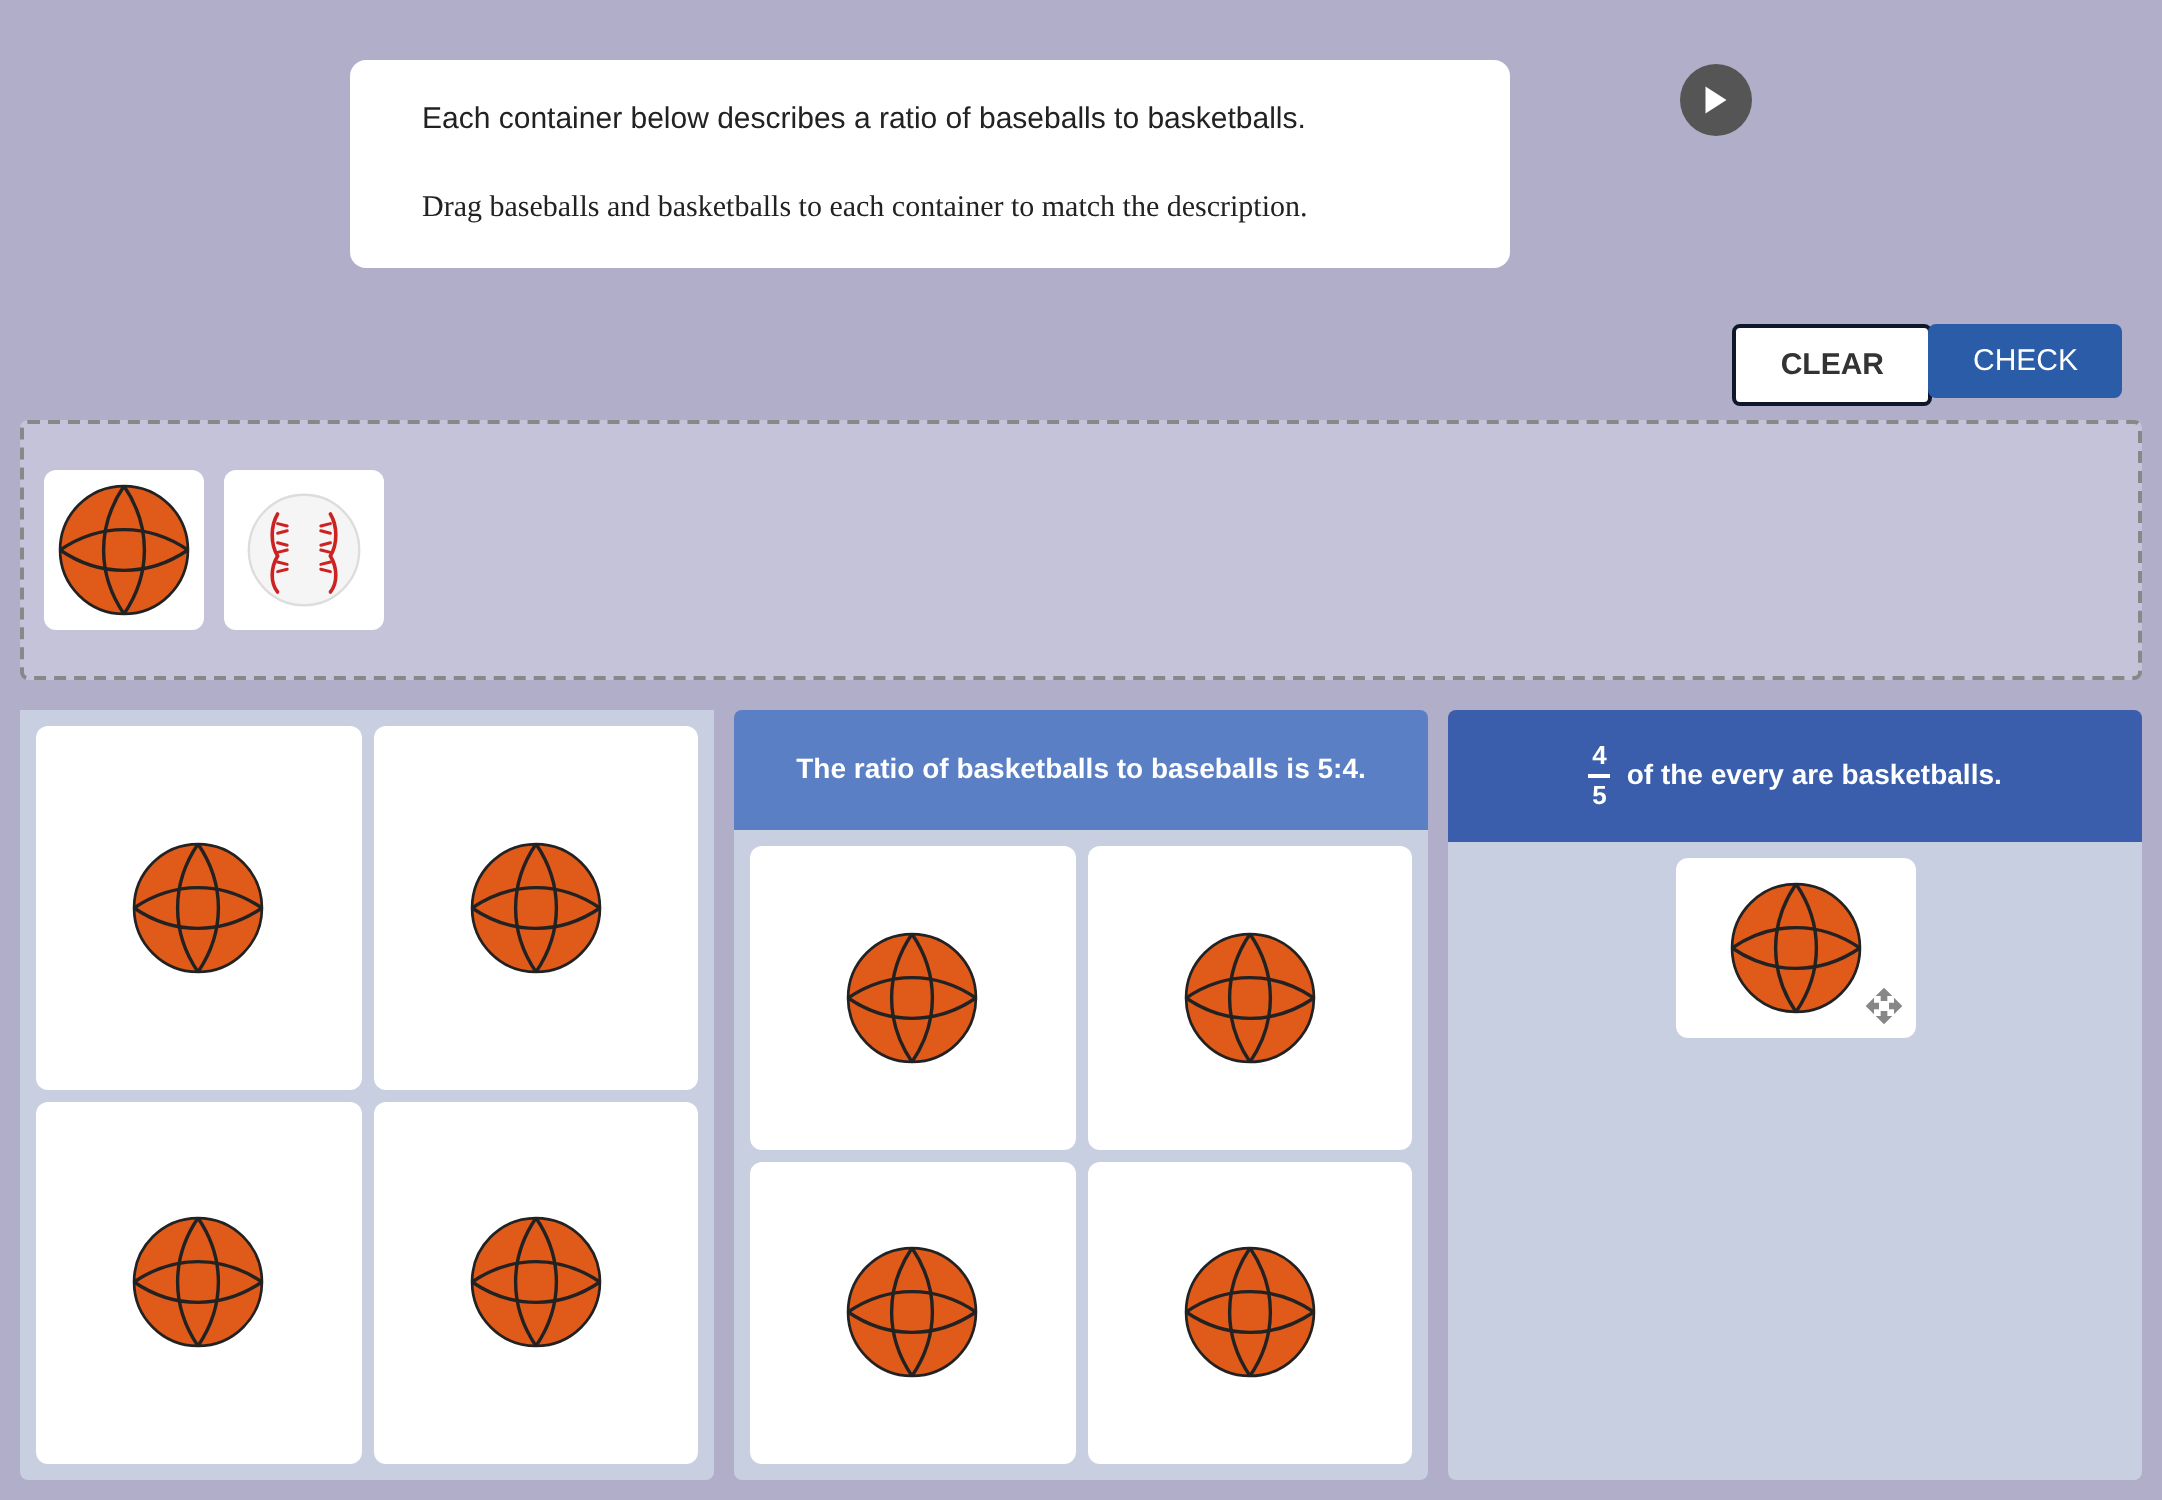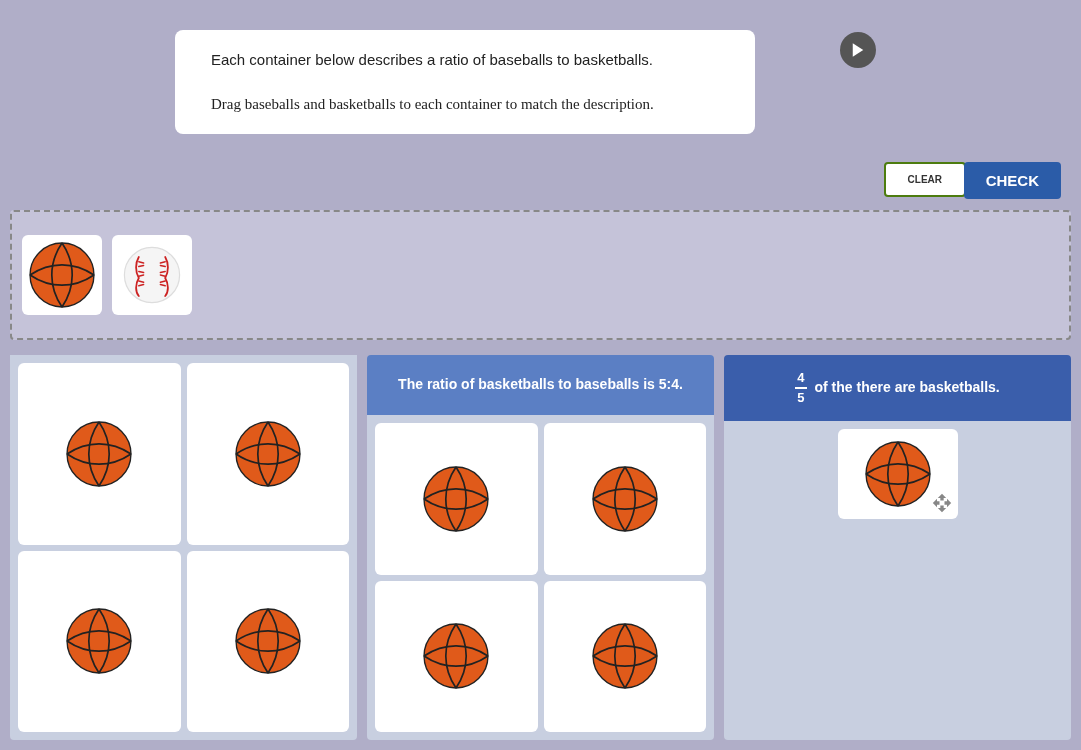--- a/index.html
+++ b/index.html
@@ -44,38 +44,38 @@
       font-size: 16px;
     }
 
     
     .btn-clear {
       position: absolute;
       top: 162px;
       right: 115px;
       padding: 10px 22px;
       background: white;
-      border: 2px solid #4d7c0f;
+      border: 2px solid #0f172a;
       border-radius: 4px;
-      font-size: 10px;
+      font-size: 15px;
       font-weight: bold;
       cursor: pointer;
       color: #333;
     }
 
     .btn-check {
       position: absolute;
       top: 162px;
       right: 20px;
       padding: 10px 22px;
       background: #2b5ca8;
       border: none;
       border-radius: 4px;
       font-size: 15px;
-      font-weight: bold;
+      font-weight: normal;
       cursor: pointer;
       color: white;
     }
 
     
     .drop-zone-top {
       position: absolute;
       top: 210px;
       left: 10px;
       right: 10px;
@@ -337,21 +337,21 @@
     </div>
   </div>
 
   <div class="container-col">
     <div class="container-label col3">
       <div class="col3-label-content">
         <span class="fraction">
           <span class="num">4</span>
           <span class="den">5</span>
         </span>
-        <span>of the there are basketballs.</span>
+        <span>of the every are basketballs.</span>
       </div>
     </div>
     <div class="container-body" style="grid-template-columns: 1fr; justify-items: center; align-items: start;">
       <div class="ball-slot" style="position:relative; width:100%; max-width:120px;">
         <svg class="basketball-svg" viewBox="0 0 100 100">
           <circle cx="50" cy="50" r="47" fill="#e05a1a" stroke="#222" stroke-width="2"></circle>
           <path d="M50 3 Q65 25 65 50 Q65 75 50 97" fill="none" stroke="#222" stroke-width="2.5"></path>
           <path d="M50 3 Q35 25 35 50 Q35 75 50 97" fill="none" stroke="#222" stroke-width="2.5"></path>
           <path d="M3 50 Q25 35 50 35 Q75 35 97 50" fill="none" stroke="#222" stroke-width="2.5"></path>
           <path d="M3 50 Q25 65 50 65 Q75 65 97 50" fill="none" stroke="#222" stroke-width="2.5"></path>

